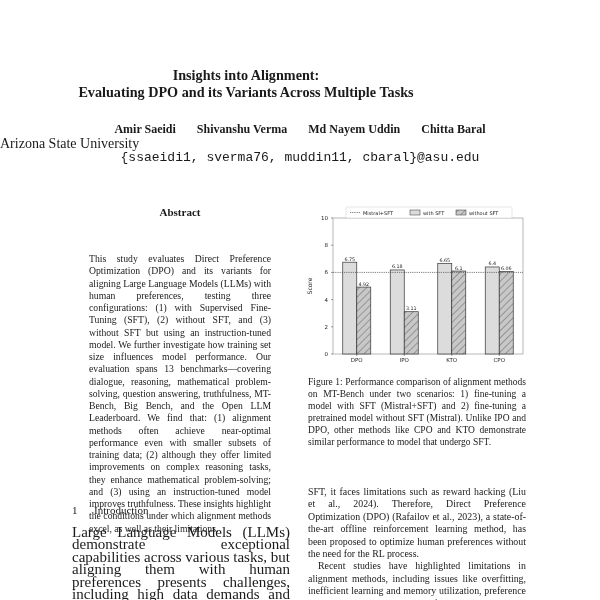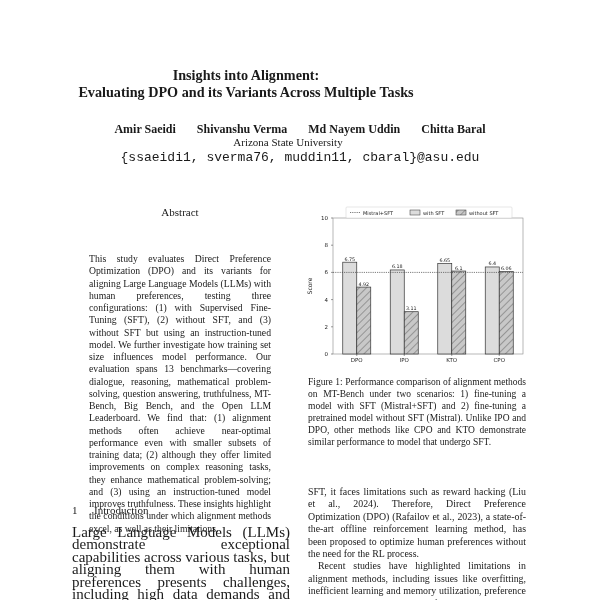--- a/index.html
+++ b/index.html
@@ -3,24 +3,24 @@
 <meta charset="utf-8">
 <style>
   html, body { margin: 0; padding: 0; background: #ffffff; }
   body { width: 600px; height: 600px; overflow: hidden; position: relative;
          font-family: "Liberation Serif", "DejaVu Serif", serif; color: #1a1a1a; }
   .title { position: absolute; left: 0; width: 492px; text-align: center; font-weight: bold; font-size: 14.2px; line-height: 17px; }
   #t1 { top: 67px; }
   #t2 { top: 84px; }
   .authors { position: absolute; top: 122px; left: 0; width: 600px; text-align: center; font-weight: bold; font-size: 12px; word-spacing: 0; }
   .authors span { margin: 0 9px; }
-  .affil { position: absolute; top: 136px; left: 0; width: 576px; text-align: center; font-size: 11px; }
+  .affil { position: absolute; top: 136px; left: 0; width: 576px; text-align: left; font-size: 14px; }
   .emails { position: absolute; top: 150px; left: 0; width: 600px; text-align: center; font-family: "Liberation Mono", "DejaVu Sans Mono", monospace; font-size: 13px; }
 
-  .abs-head { position: absolute; top: 206px; left: 90px; width: 180px; text-align: center; font-weight: normal; font-size: 11px; }
+  .abs-head { position: absolute; top: 206px; left: 90px; width: 180px; text-align: center; font-weight: bold; font-size: 11px; }
   .abs-body { position: absolute; top: 225px; left: 89px; width: 182px; font-size: 9.7px; line-height: 12.25px; text-align: justify; margin-top: 28px; }
 
   .sec-head { position: absolute; top: 504px; left: 72px; font-weight: normal; font-size: 11px; }
   .sec-head .num { display: inline-block; width: 22px; }
   .col1 { position: absolute; top: 526px; left: 72px; width: 218px; font-size: 15px; line-height: 12.4px; text-align: justify; }
 
   .col2 { position: absolute; top: 486px; left: 308px; width: 218px; font-size: 9.9px; line-height: 12.4px; text-align: justify; }
   .col2 p { margin: 0; }
   .col2 .indent { text-indent: 10px; }
 

